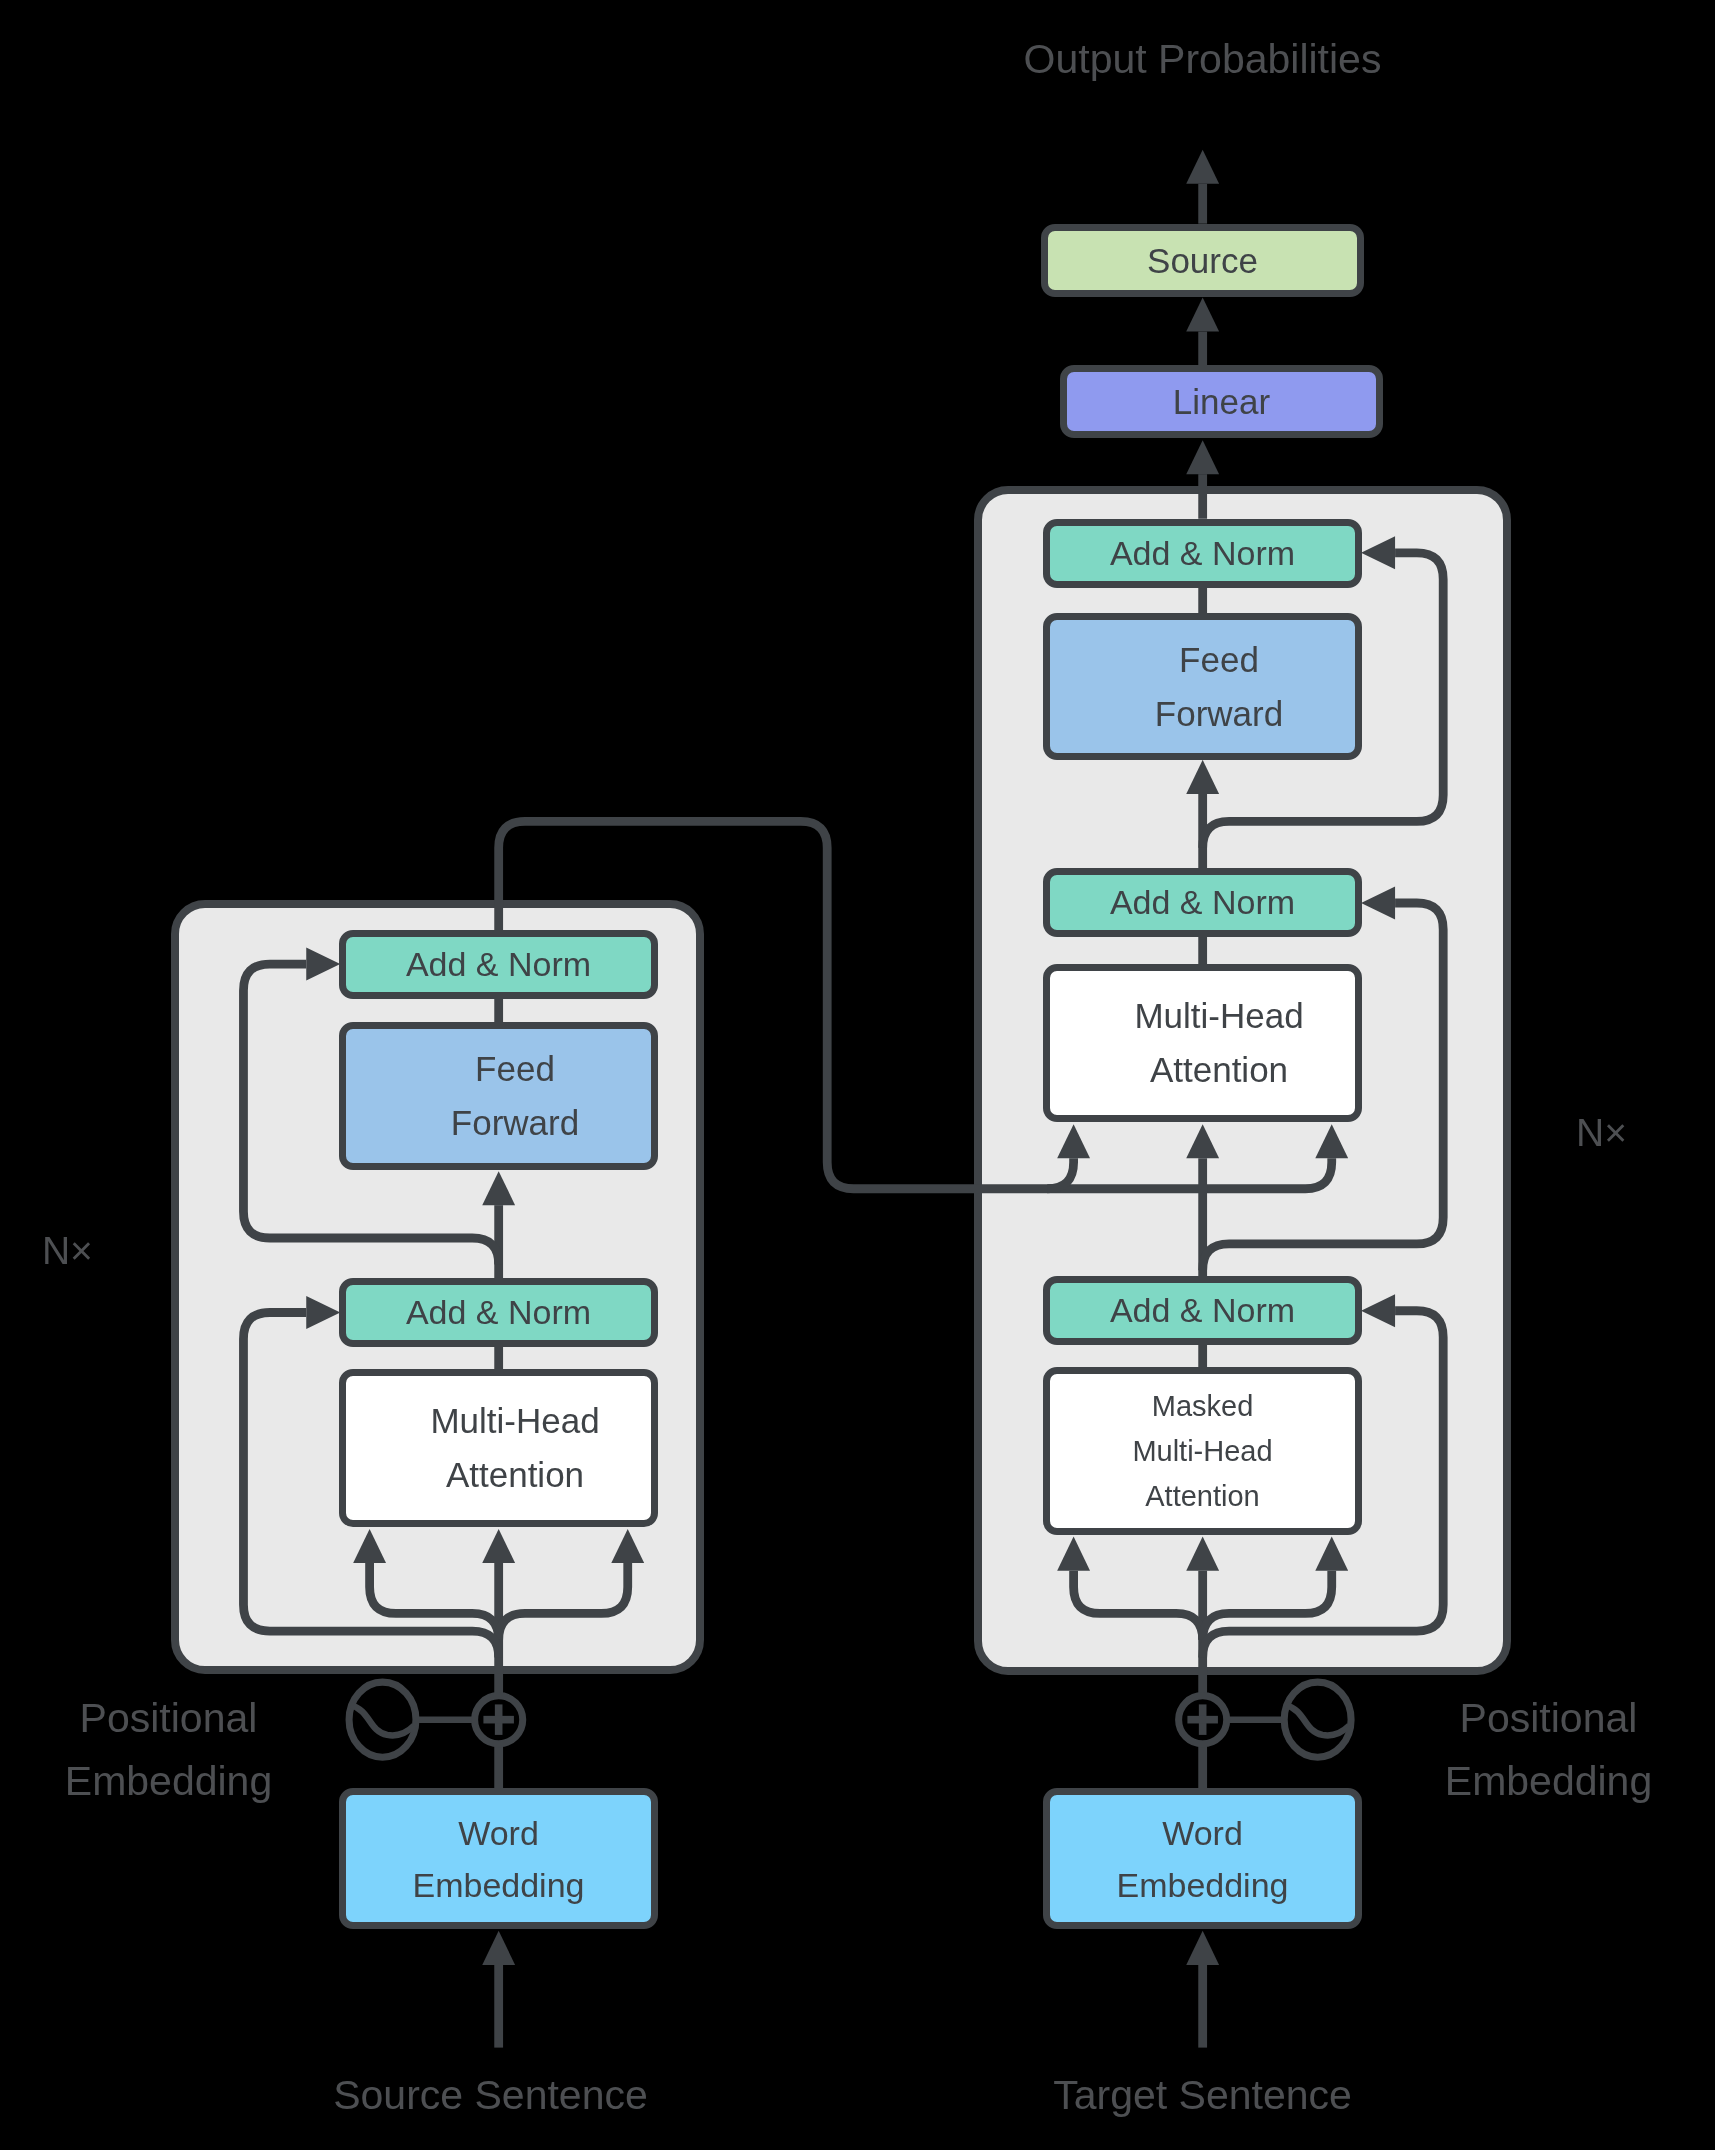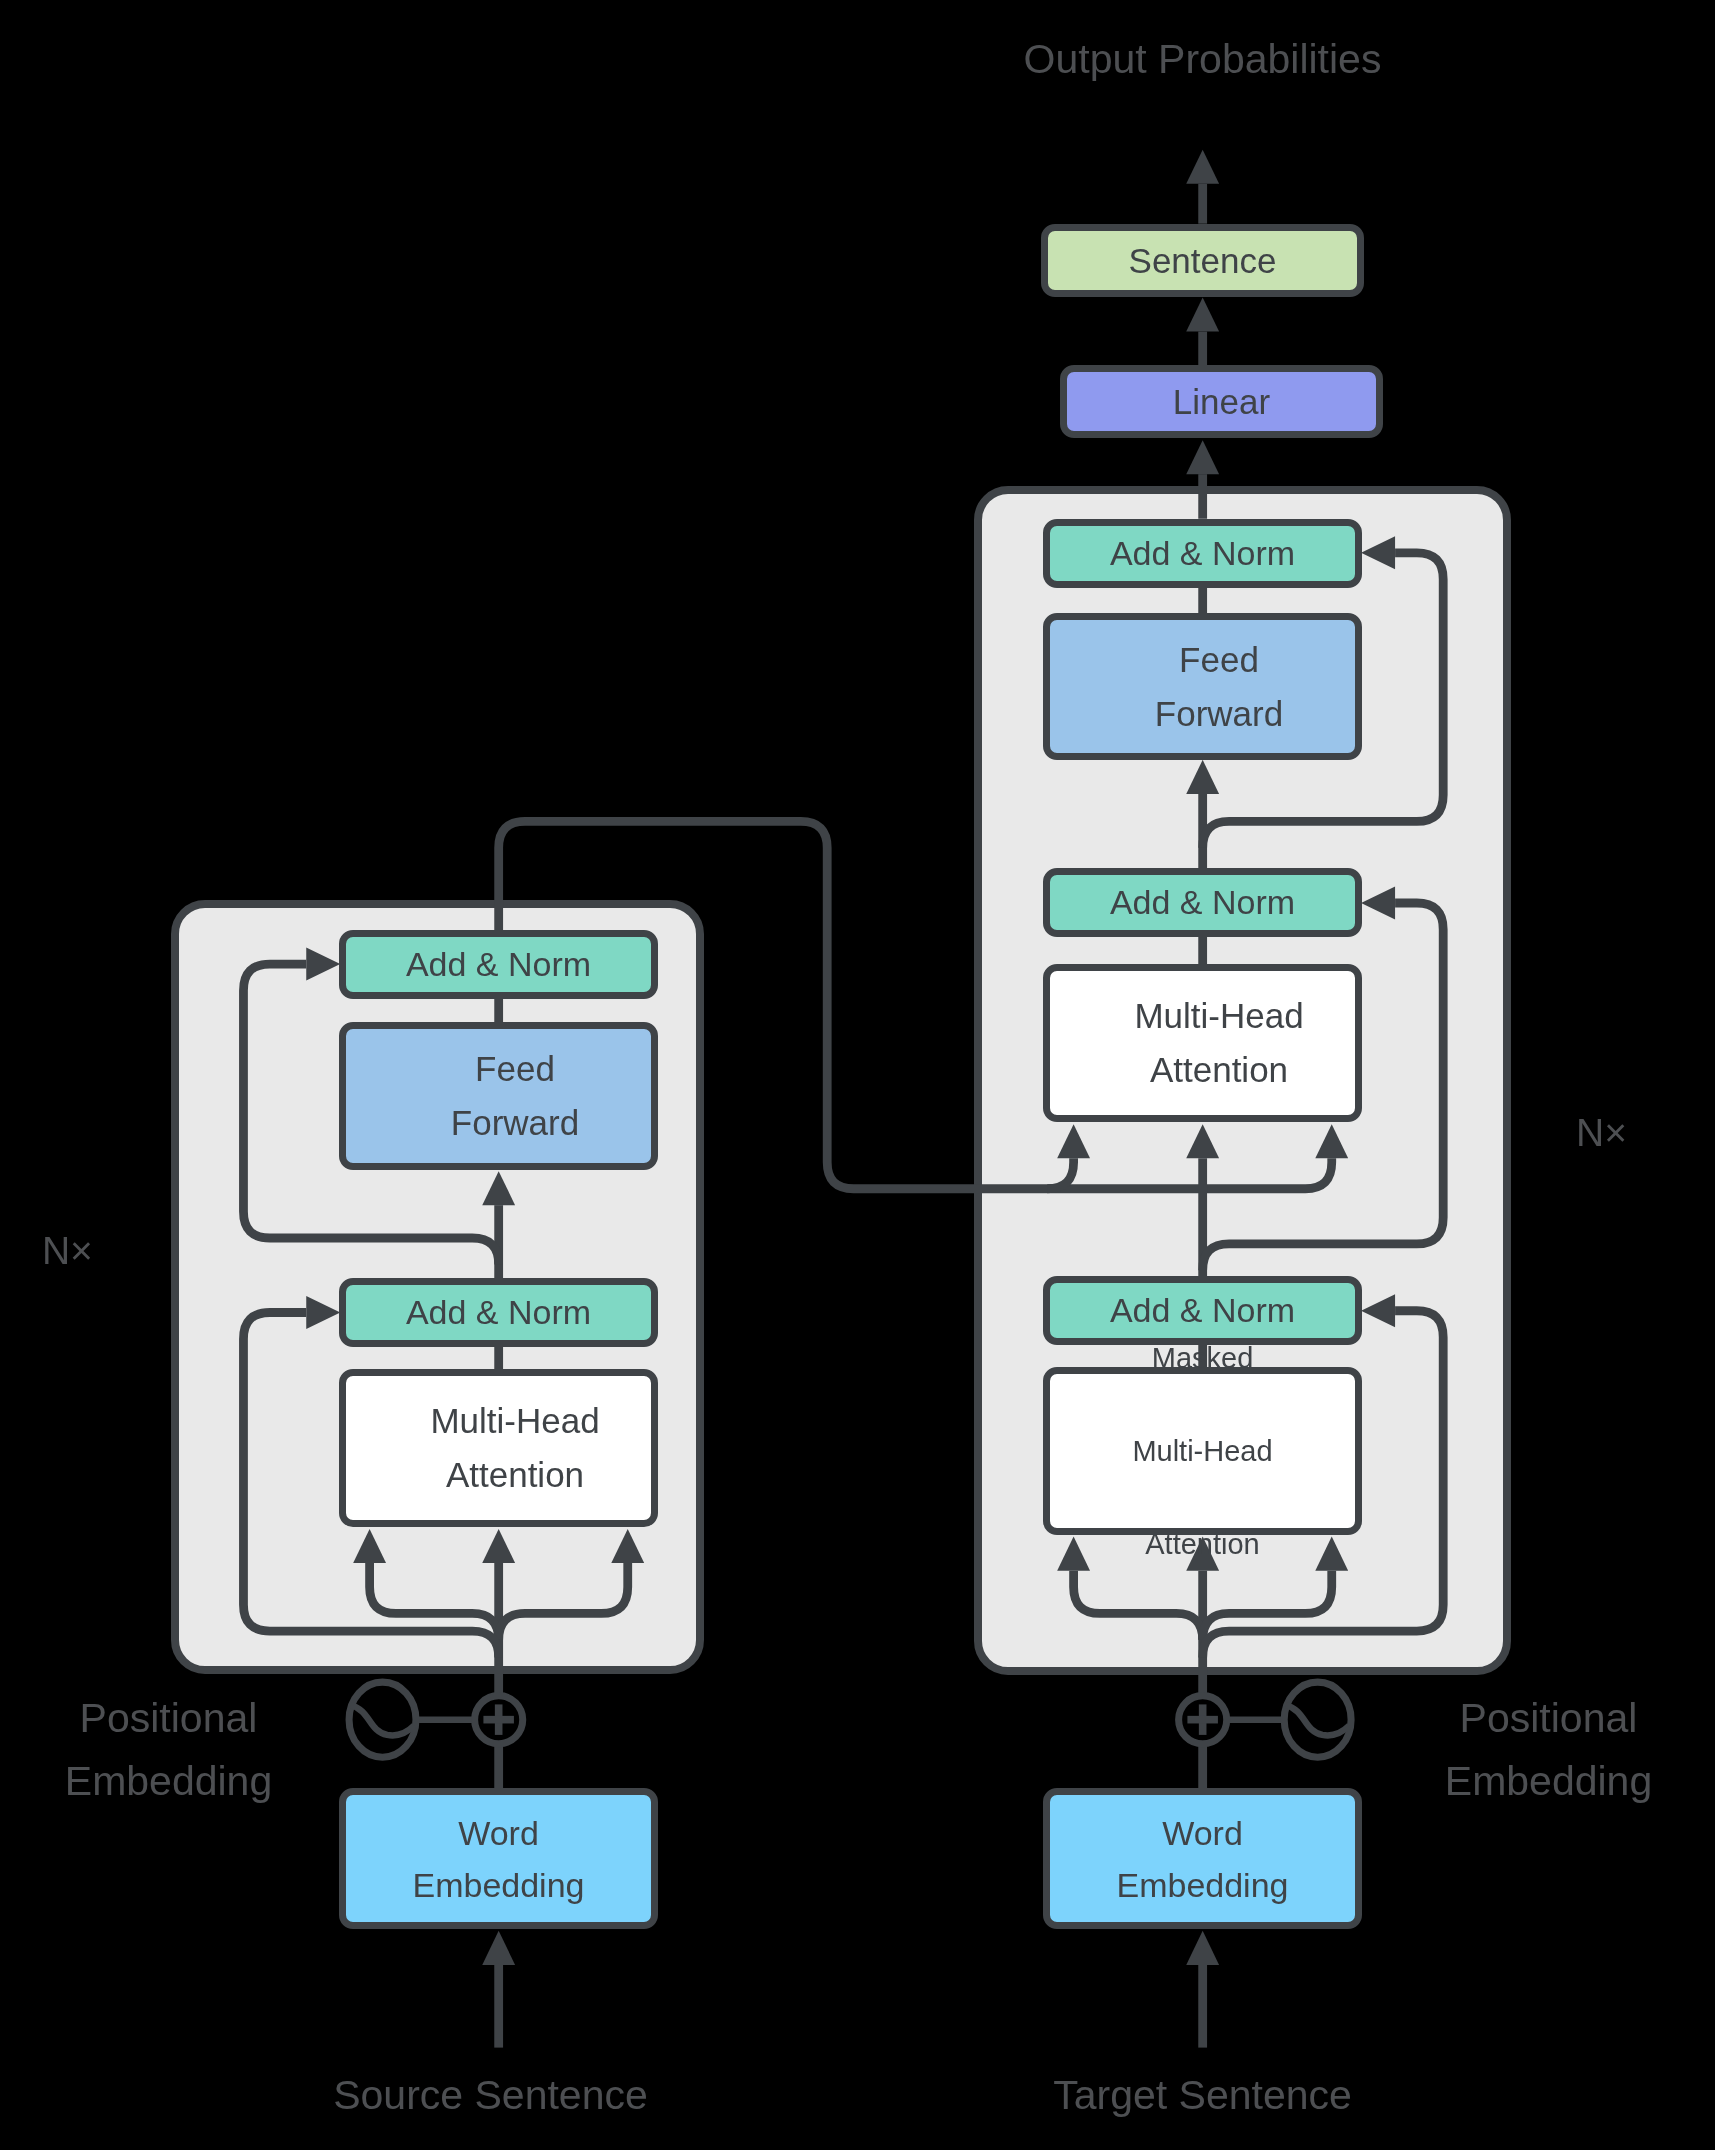--- a/index.html
+++ b/index.html
@@ -35,21 +35,21 @@
   }
   .box span{display:block;}
   .fill-addnorm{background:#7fd8c4;}
   .fill-ff{background:#9ac4ea;}
   .fill-attn{background:#ffffff;}
   .fill-softmax{background:#c8e2b2;}
   .fill-linear{background:#8f9aef;}
   .fill-we{background:#7dd3fc;}
   .fs-addnorm{font-size:34px;}
   .fs-block{font-size:35px;line-height:54px;padding-left:33px;}
-  .fs-masked{font-size:29px;line-height:45px;gap:48px;}
+  .fs-masked{font-size:29px;line-height:45px;}
   .fs-we{font-size:34px;line-height:52px;}
   .fs-io{font-size:35px;}
   .outlabel{
     position:absolute;
     color:#4d4f52;
     font-size:41px;
     line-height:63px;
     text-align:center;
     z-index:3;
   }
@@ -186,21 +186,21 @@
   <div class="box fill-attn fs-block" style="left:339px;top:1369px;width:319px;height:158px;">
     <span>Multi-Head</span>
     <span>Attention</span>
   </div>
   <div class="box fill-we fs-we" style="left:339px;top:1788px;width:319px;height:141px;">
     <span>Word</span>
     <span>Embedding</span>
   </div>
 
   <div class="box fill-softmax fs-io" style="left:1041px;top:224px;width:323px;height:73px;">
-    <span>Sentence</span>
+    <span>Source</span>
   </div>
   <div class="box fill-linear fs-io" style="left:1041px;top:365px;width:323px;height:73px;margin-left:19px;">
     <span>Linear</span>
   </div>
   <div class="box fill-addnorm fs-addnorm" style="left:1043px;top:519px;width:319px;height:69px;">
     <span>Add &amp; Norm</span>
   </div>
   <div class="box fill-ff fs-block" style="left:1043px;top:613px;width:319px;height:147px;">
     <span>Feed</span>
     <span>Forward</span>

